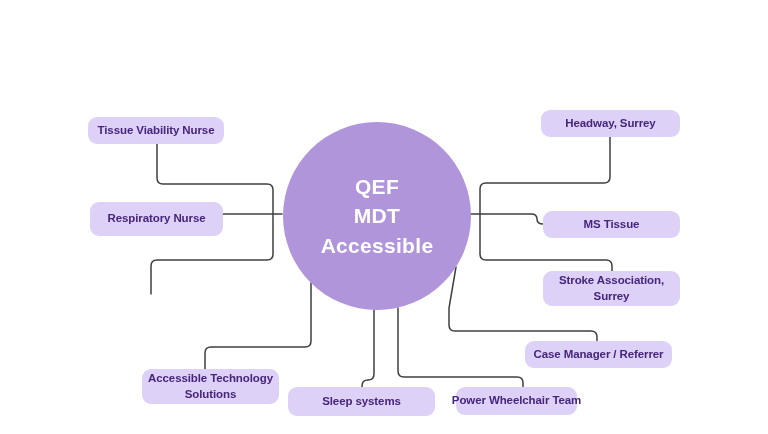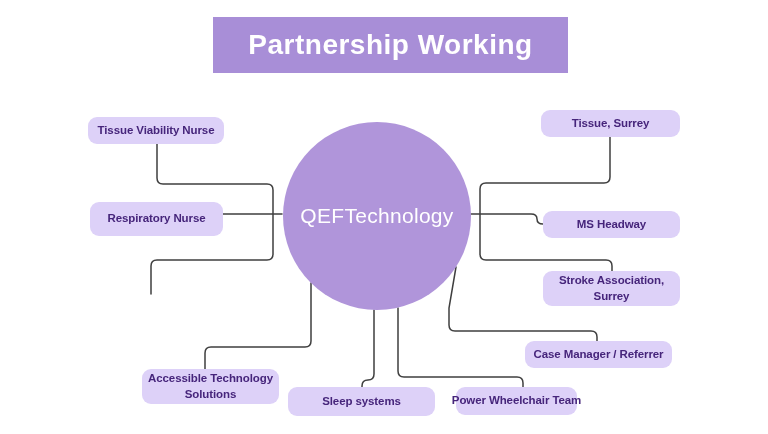--- a/index.html
+++ b/index.html
@@ -7,22 +7,22 @@
     position:relative;width:768px;height:434px;background:#ffffff;overflow:hidden;
     font-family:"Liberation Sans", sans-serif;
   }
   .banner{
     position:absolute;left:213px;top:17px;width:355px;height:56px;
     background:#a88ed7;display:flex;align-items:center;justify-content:center;
     color:#ffffff;font-size:28px;font-weight:700;letter-spacing:.5px;
   }
   .hub{
     position:absolute;left:283px;top:122px;width:188px;height:188px;border-radius:50%;
-    background:#b095da;display:flex;flex-direction:row;align-items:center;justify-content:center;
-    color:#ffffff;font-weight:400;font-size:21px;line-height:1.4;text-align:center;letter-spacing:.3px;
+    background:#b095da;display:flex;flex-direction:column;align-items:center;justify-content:center;
+    color:#ffffff;font-weight:700;font-size:21px;line-height:1.4;text-align:center;letter-spacing:.3px;
   }
   .connectors{position:absolute;left:0;top:0;}
   .connectors path{fill:none;stroke:#3f3f3f;stroke-width:1.5;stroke-linecap:round;}
   .node{
     position:absolute;background:#ddd1f8;border-radius:9px;color:#46257b;
     font-weight:700;font-size:11.5px;line-height:1.32;
     display:flex;align-items:center;justify-content:center;text-align:center;
     white-space:pre-line;letter-spacing:-.1px;
   }
   .nl{white-space:nowrap;}
@@ -35,45 +35,43 @@
   .n-case{left:525px;top:341px;width:147px;height:27px;}
   .n-stroke{left:543px;top:271px;width:137px;height:35px;}
   .n-ms{left:543px;top:211px;width:137px;height:27px;}
   .n-headway{left:541px;top:110px;width:139px;height:27px;}
 </style>
 </head>
 <body>
 
 <div class="stage">
 
-  <div class="banner">
-    <span>Partnership Working</span>
-  </div>
 
   <svg class="connectors" width="768" height="434" viewBox="0 0 768 434">
     <path d="M157,144 L157,178 Q157,184 163,184 L267,184 Q273,184 273,190 L273,254 Q273,260 267,260 L157,260 Q151,260 151,266 L151,294"></path>
     <path d="M223,214 L282,214"></path>
     <path d="M311,283 L311,341 Q311,347 305,347 L211,347 Q205,347 205,353 L205,369"></path>
     <path d="M374,310 L374,374 Q374,380 368,380 Q362,380 362,386 L362,387"></path>
     <path d="M398,308 L398,371 Q398,377 404,377 L517,377 Q523,377 523,383 L523,387"></path>
     <path d="M456,267 L449,308 L449,325 Q449,331 455,331 L591,331 Q597,331 597,337 L597,341"></path>
     <path d="M610,137 L610,177 Q610,183 604,183 L486,183 Q480,183 480,189 L480,254 Q480,260 486,260 L606,260 Q612,260 612,266 L612,271"></path>
     <path d="M471,214 L531,214 Q537,214 537,219 Q537,224 543,224"></path>
   </svg>
 
   <div class="hub">
     <span>QEF</span>
-    <span>Technology</span>
+    <span>MDT</span>
+    <span>Accessible</span>
   </div>
 
   <div class="node n-tissue nl">Tissue Viability Nurse</div>
   <div class="node n-respiratory nl">Respiratory Nurse</div>
   <div class="node n-ats">Accessible Technology
 Solutions</div>
   <div class="node n-sleep nl">Sleep systems</div>
   <div class="node n-power nl">Power Wheelchair Team</div>
   <div class="node n-case nl">Case Manager / Referrer</div>
   <div class="node n-stroke">Stroke Association,
 Surrey</div>
-  <div class="node n-ms nl">MS Headway</div>
-  <div class="node n-headway nl">Tissue, Surrey</div>
+  <div class="node n-ms nl">MS Tissue</div>
+  <div class="node n-headway nl">Headway, Surrey</div>
 
 </div>
 
 </body></html>

